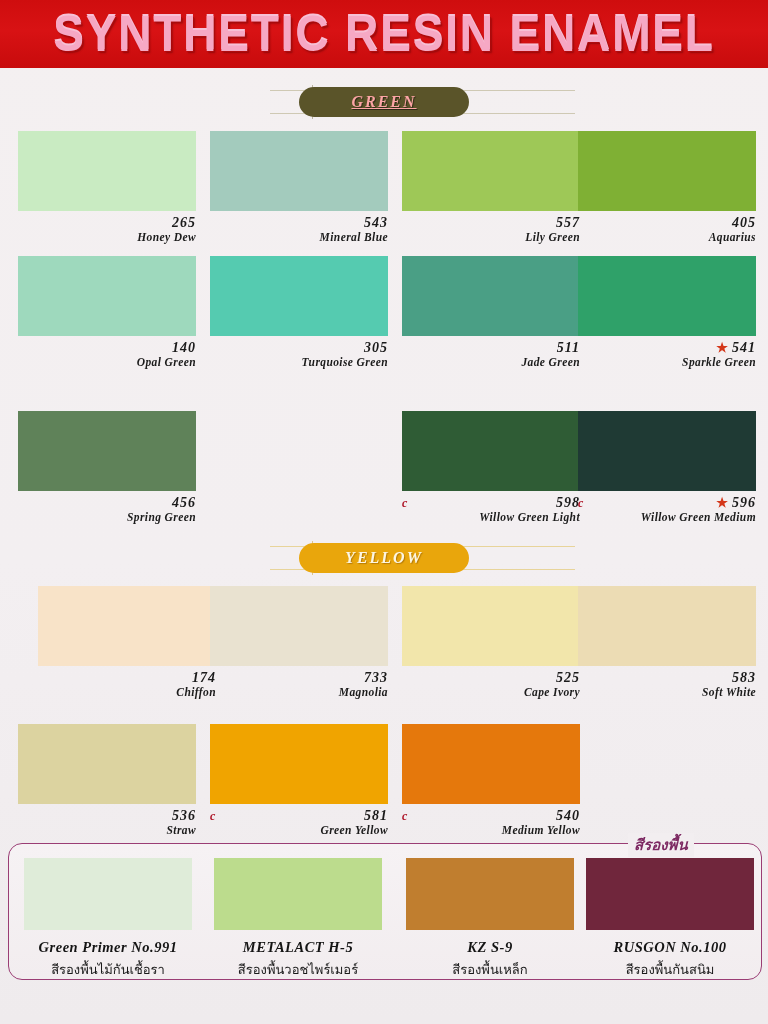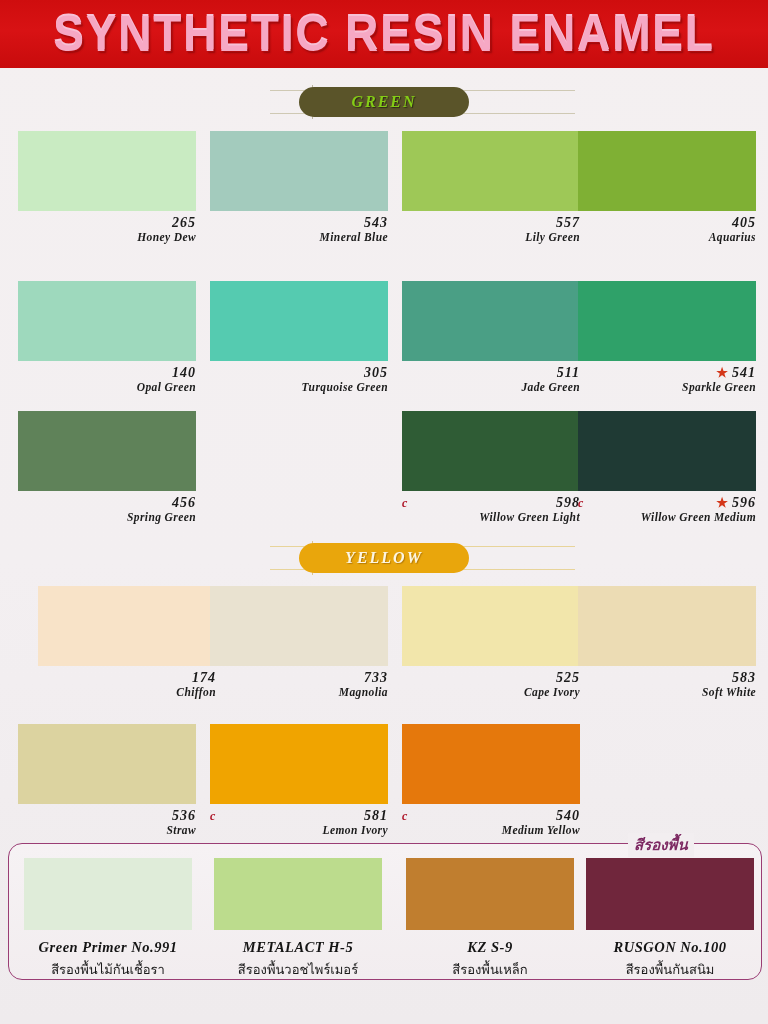--- a/index.html
+++ b/index.html
@@ -53,21 +53,21 @@
     position:absolute;left:312px;top:0px;width:1px;height:34px;background:#b9b3a0;
   }
   .badge{
     position:absolute;left:50%;top:2px;transform:translateX(-50%);
     width:170px;height:30px;border-radius:16px;
     text-align:center;line-height:30px;
     font-family:"Liberation Serif",serif;
     font-style:italic;font-weight:bold;font-size:16px;
     letter-spacing:2px;
   }
-  .badge.green{background:#5a5429;color:#84cc16;text-shadow:1px 1px 1px rgba(0,0,0,.5);}
+  .badge.green{background:#5a5429;color:#fca5a5;text-shadow:1px 1px 1px rgba(0,0,0,.5);text-decoration:underline;}
   .badge.yellow{background:#e9a60c;color:#fdf6e2;text-shadow:1px 1px 1px rgba(120,70,0,.45);}
   .section-head.yellow-head .rule{background:#e8d49a;}
   .section-head.yellow-head .tick{background:#ddc58b;}
 
   
   .row{position:absolute;left:0;width:768px;height:120px;}
   .cell{position:absolute;top:0;width:178px;height:120px;}
   .cell .chip{
     position:absolute;left:0;top:0;width:178px;height:80px;
   }
@@ -146,21 +146,21 @@
         <div class="chip" style="background: rgb(158, 200, 87);"></div>
         <div class="code">557</div>
         <div class="name">Lily Green</div>
       </div>
       <div class="cell" style="left: 578px;">
         <div class="chip" style="background: rgb(127, 176, 52);"></div>
         <div class="code">405</div>
         <div class="name">Aquarius</div>
       </div>
     </div>
-  <div class="row" id="g-row-1" style="top:281px;">
+  <div class="row" id="g-row-1" style="top:256px;">
       <div class="cell" style="left: 18px;">
         <div class="chip" style="background: rgb(158, 217, 189);"></div>
         <div class="code">140</div>
         <div class="name">Opal Green</div>
       </div>
       <div class="cell" style="left: 210px;">
         <div class="chip" style="background: rgb(85, 203, 176);"></div>
         <div class="code">305</div>
         <div class="name">Turquoise Green</div>
       </div>
@@ -229,21 +229,21 @@
   <div class="row" id="y-row-1" style="top:724px;">
       <div class="cell" style="left: 18px;">
         <div class="chip" style="background: rgb(220, 211, 160);"></div>
         <div class="code">536</div>
         <div class="name">Straw</div>
       </div>
       <div class="cell" style="left: 210px;">
         <div class="chip" style="background: rgb(240, 164, 0);"></div>
         <div class="cmark">c</div>
         <div class="code">581</div>
-        <div class="name">Lemon Ivory</div>
+        <div class="name">Green Yellow</div>
       </div>
       <div class="cell" style="left: 402px;">
         <div class="chip" style="background: rgb(229, 120, 12);"></div>
         <div class="cmark">c</div>
         <div class="code">540</div>
         <div class="name">Medium Yellow</div>
       </div>
     </div>
 
   <div class="primer" id="primer-box">

